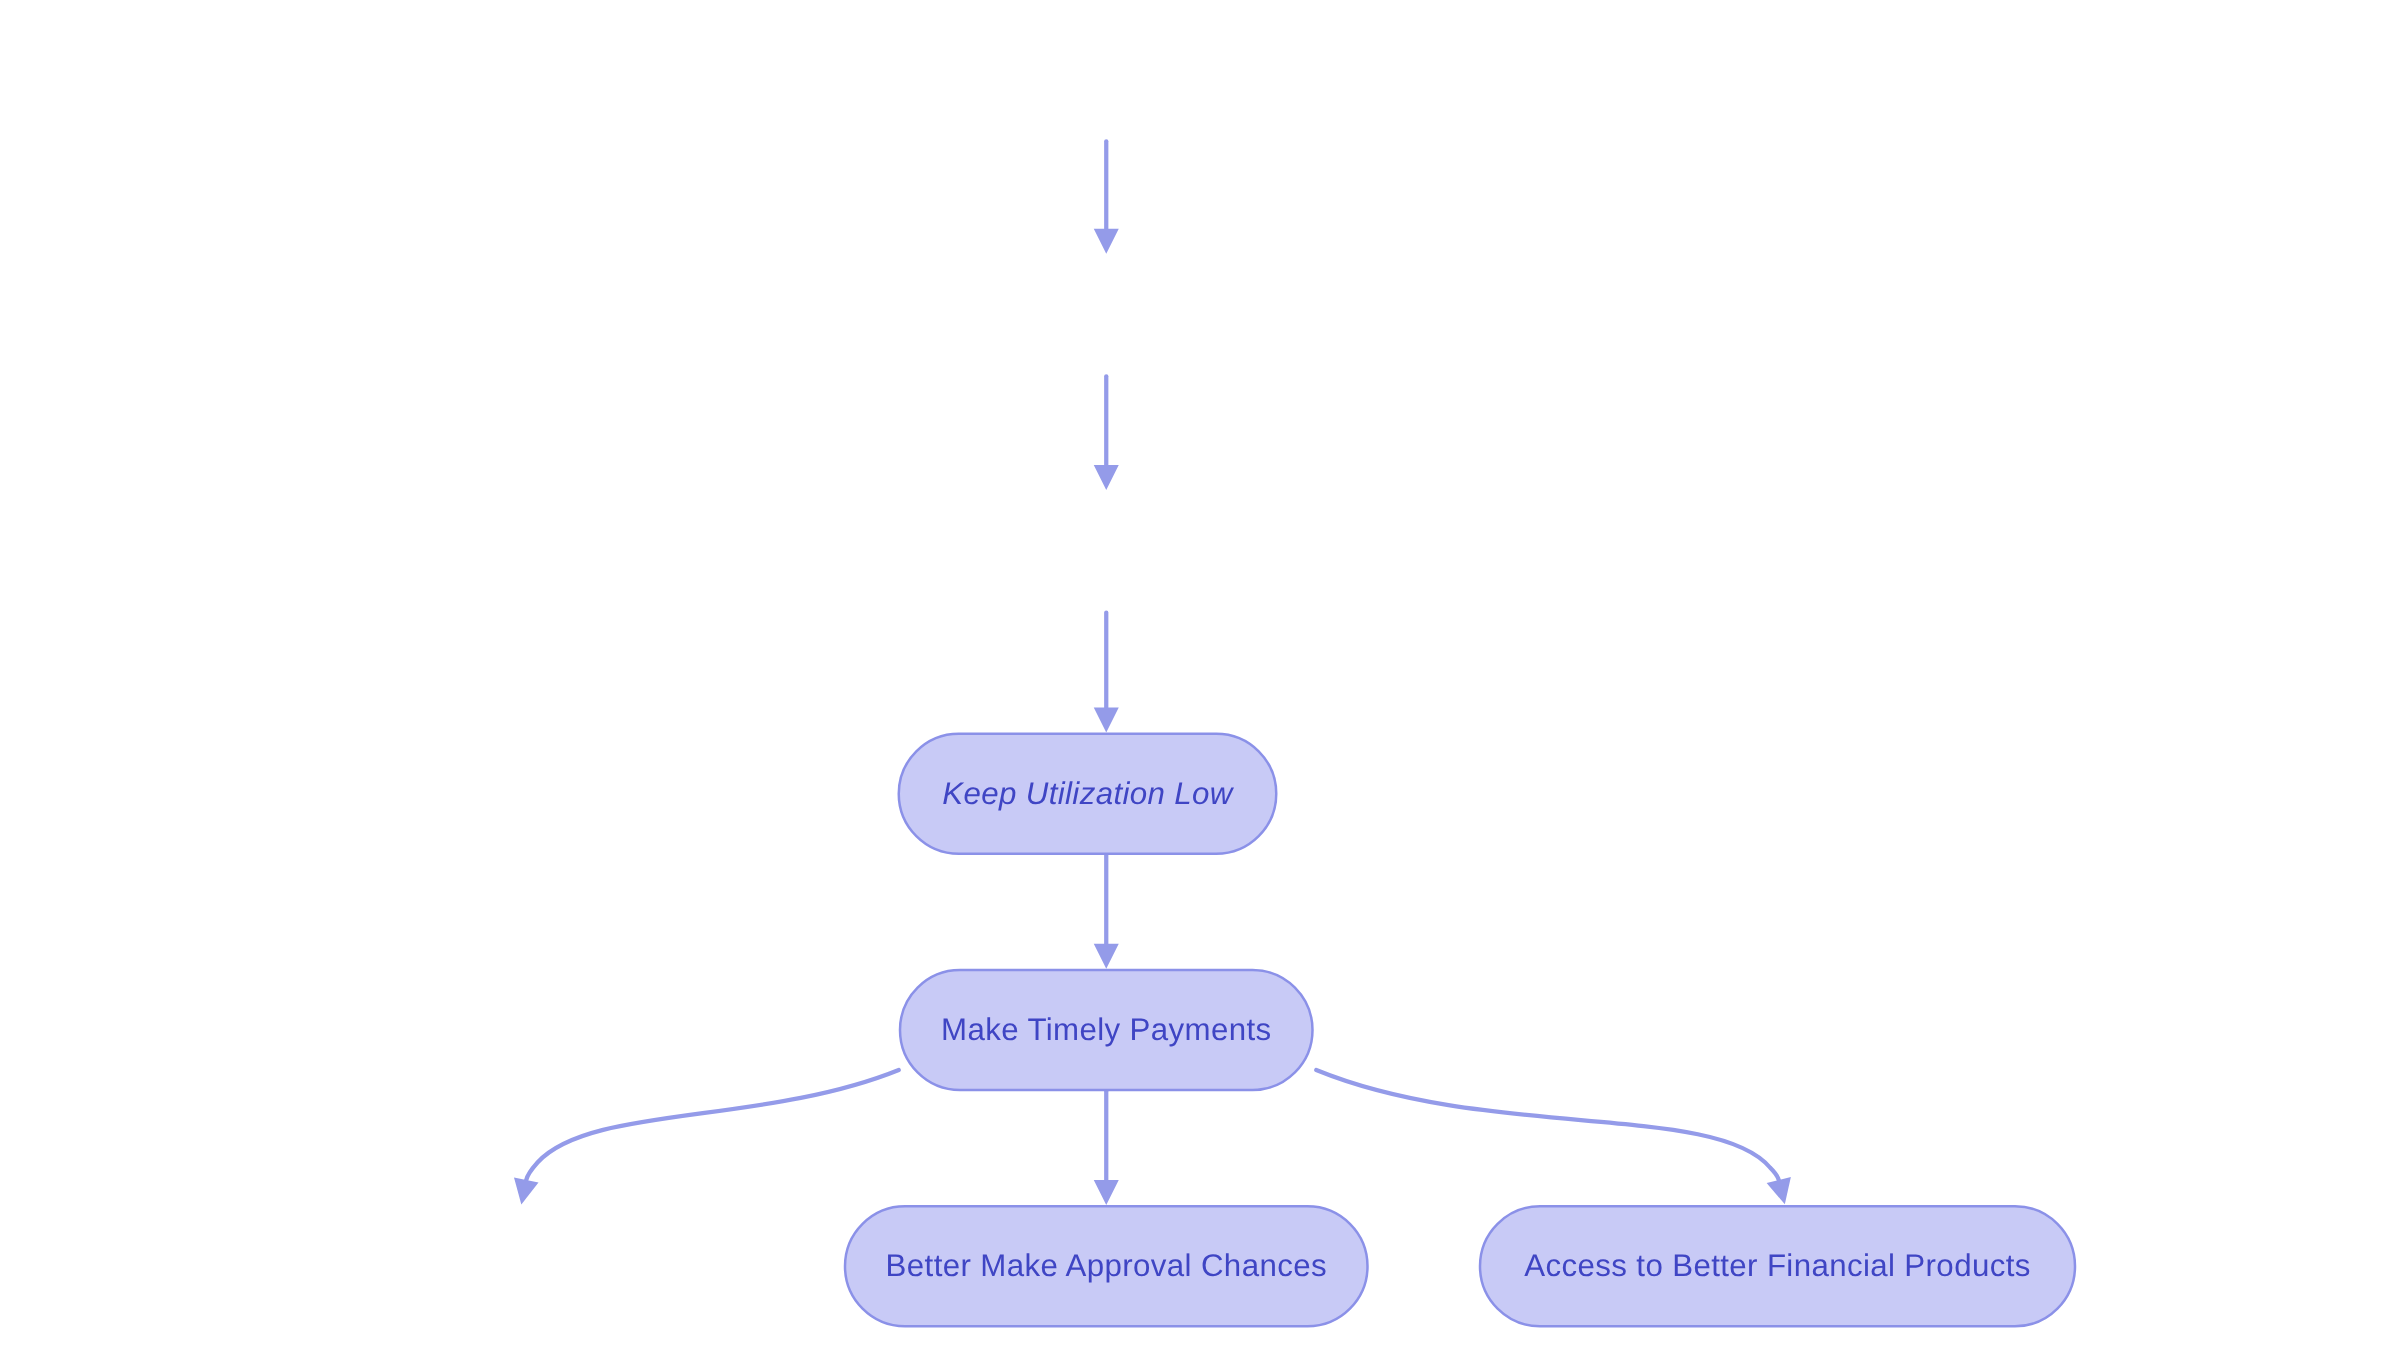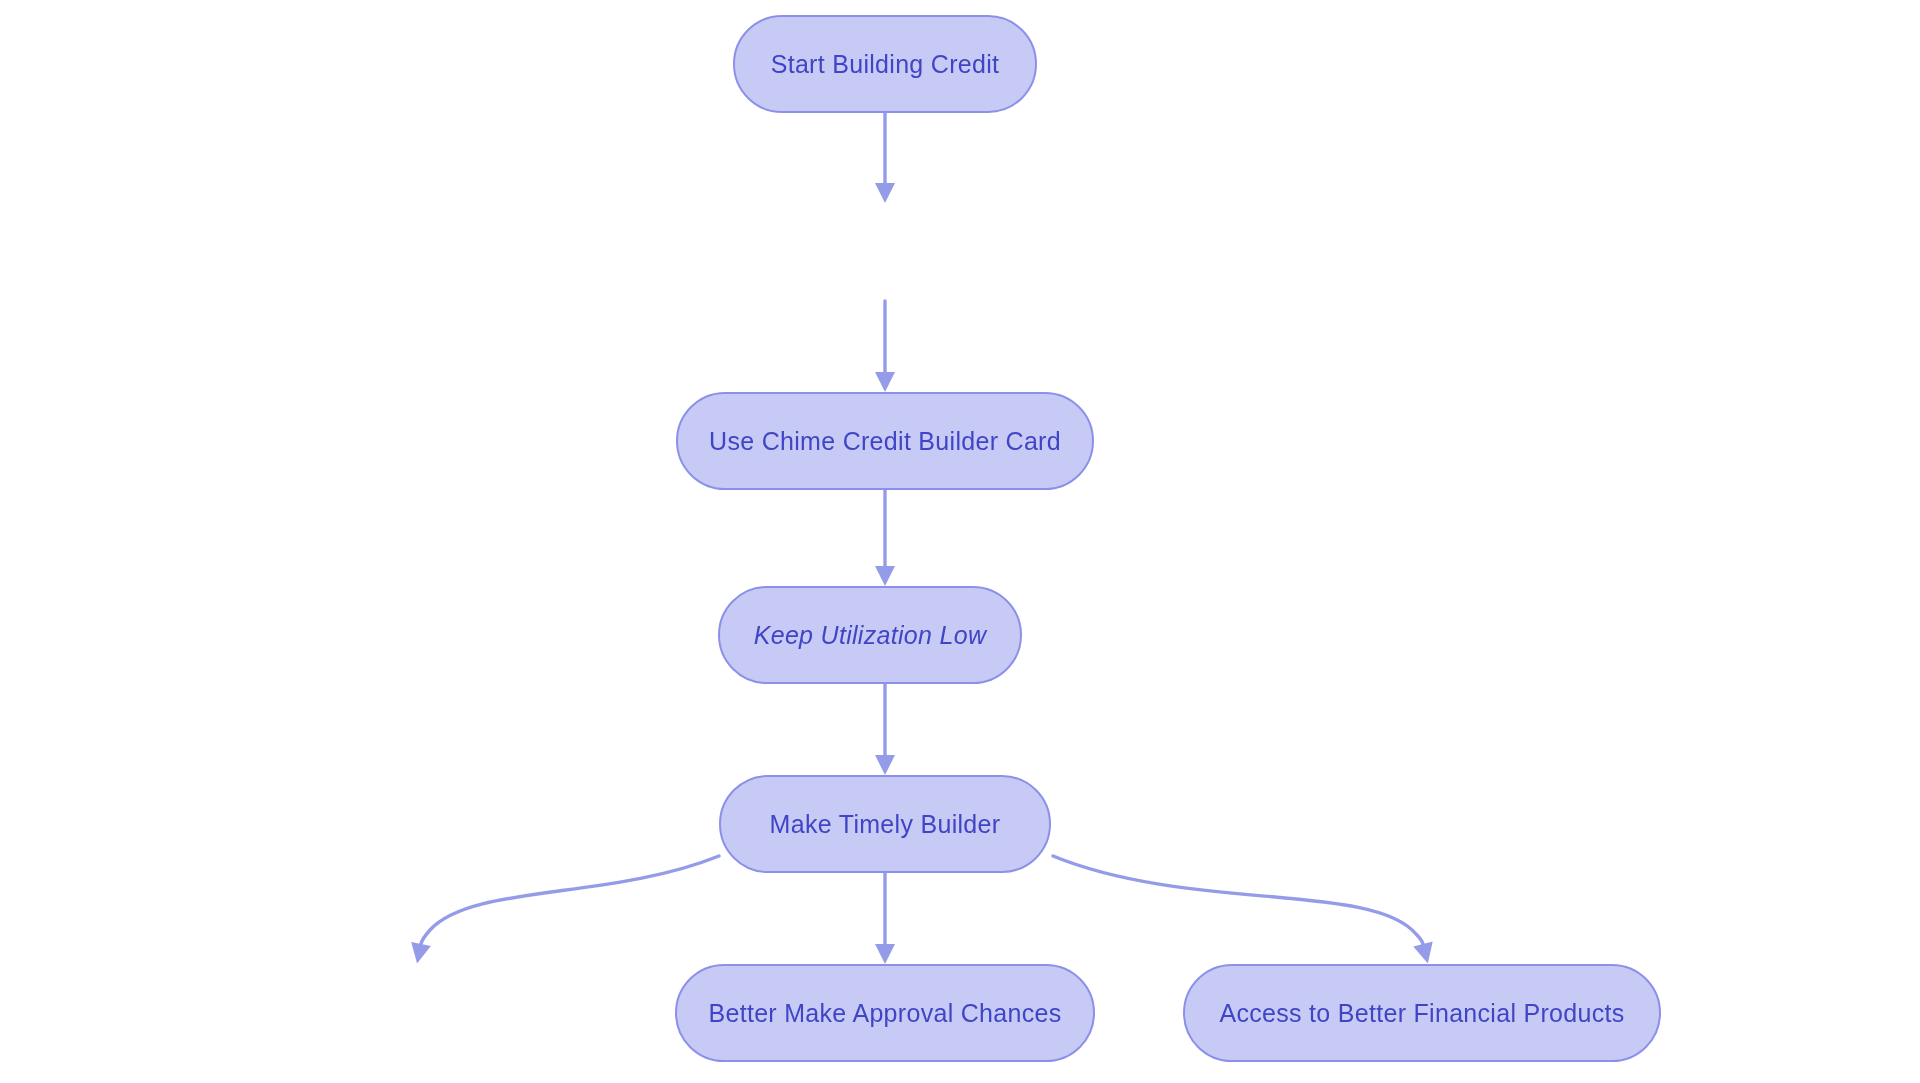--- a/index.html
+++ b/index.html
@@ -66,35 +66,29 @@
 
     <path class="edge" d="M885,113 L885,183" marker-end="url(#ah)"></path>
     <path class="edge" d="M885,301 L885,372" marker-end="url(#ah)"></path>
     <path class="edge" d="M885,490 L885,566" marker-end="url(#ah)"></path>
     <path class="edge" d="M885,684 L885,755" marker-end="url(#ah)"></path>
     <path class="edge" d="M885,873 L885,944" marker-end="url(#ah)"></path>
     <path class="edge" d="M719,856 C610,900 472,884 430,930 Q422,939 421,944" marker-end="url(#ah)"></path>
     <path class="edge" d="M1053,856 C1190,912 1372,882 1416,934 Q1422,940 1423,944" marker-end="url(#ah)"></path>
   </svg>
 
-  <div class="node" style="left:733px; top:15px;  width:304px;">
-    <span class="label">Start Building Credit</span>
-  </div>
 
 
-  <div class="node" style="left:676px; top:392px; width:418px;">
-    <span class="label">Use Chime Credit Builder Card</span>
-  </div>
 
   <div class="node" style="left:718px; top:586px; width:304px;font-style:italic;">
     <span class="label">Keep Utilization Low</span>
   </div>
 
   <div class="node" style="left:719px; top:775px; width:332px;">
-    <span class="label">Make Timely Builder</span>
+    <span class="label">Make Timely Payments</span>
   </div>
 
 
   <div class="node" style="left:675px; top:964px; width:420px;">
     <span class="label">Better Make Approval Chances</span>
   </div>
 
   <div class="node" style="left:1183px; top:964px; width:478px;">
     <span class="label">Access to Better Financial Products</span>
   </div>

